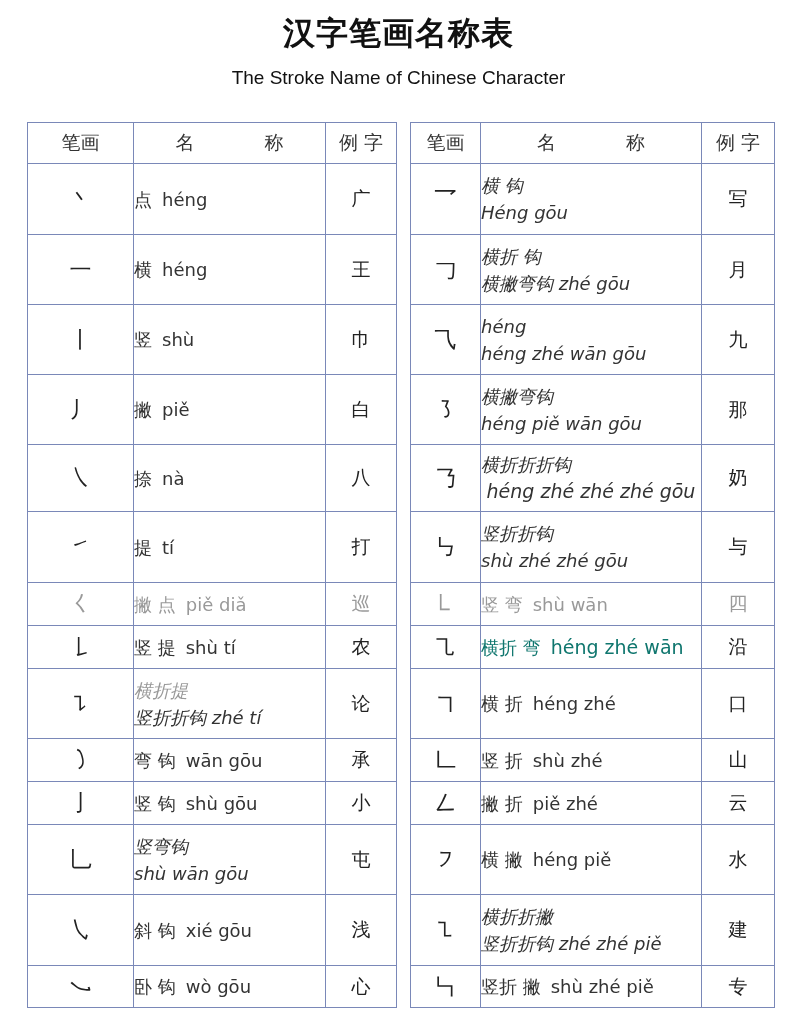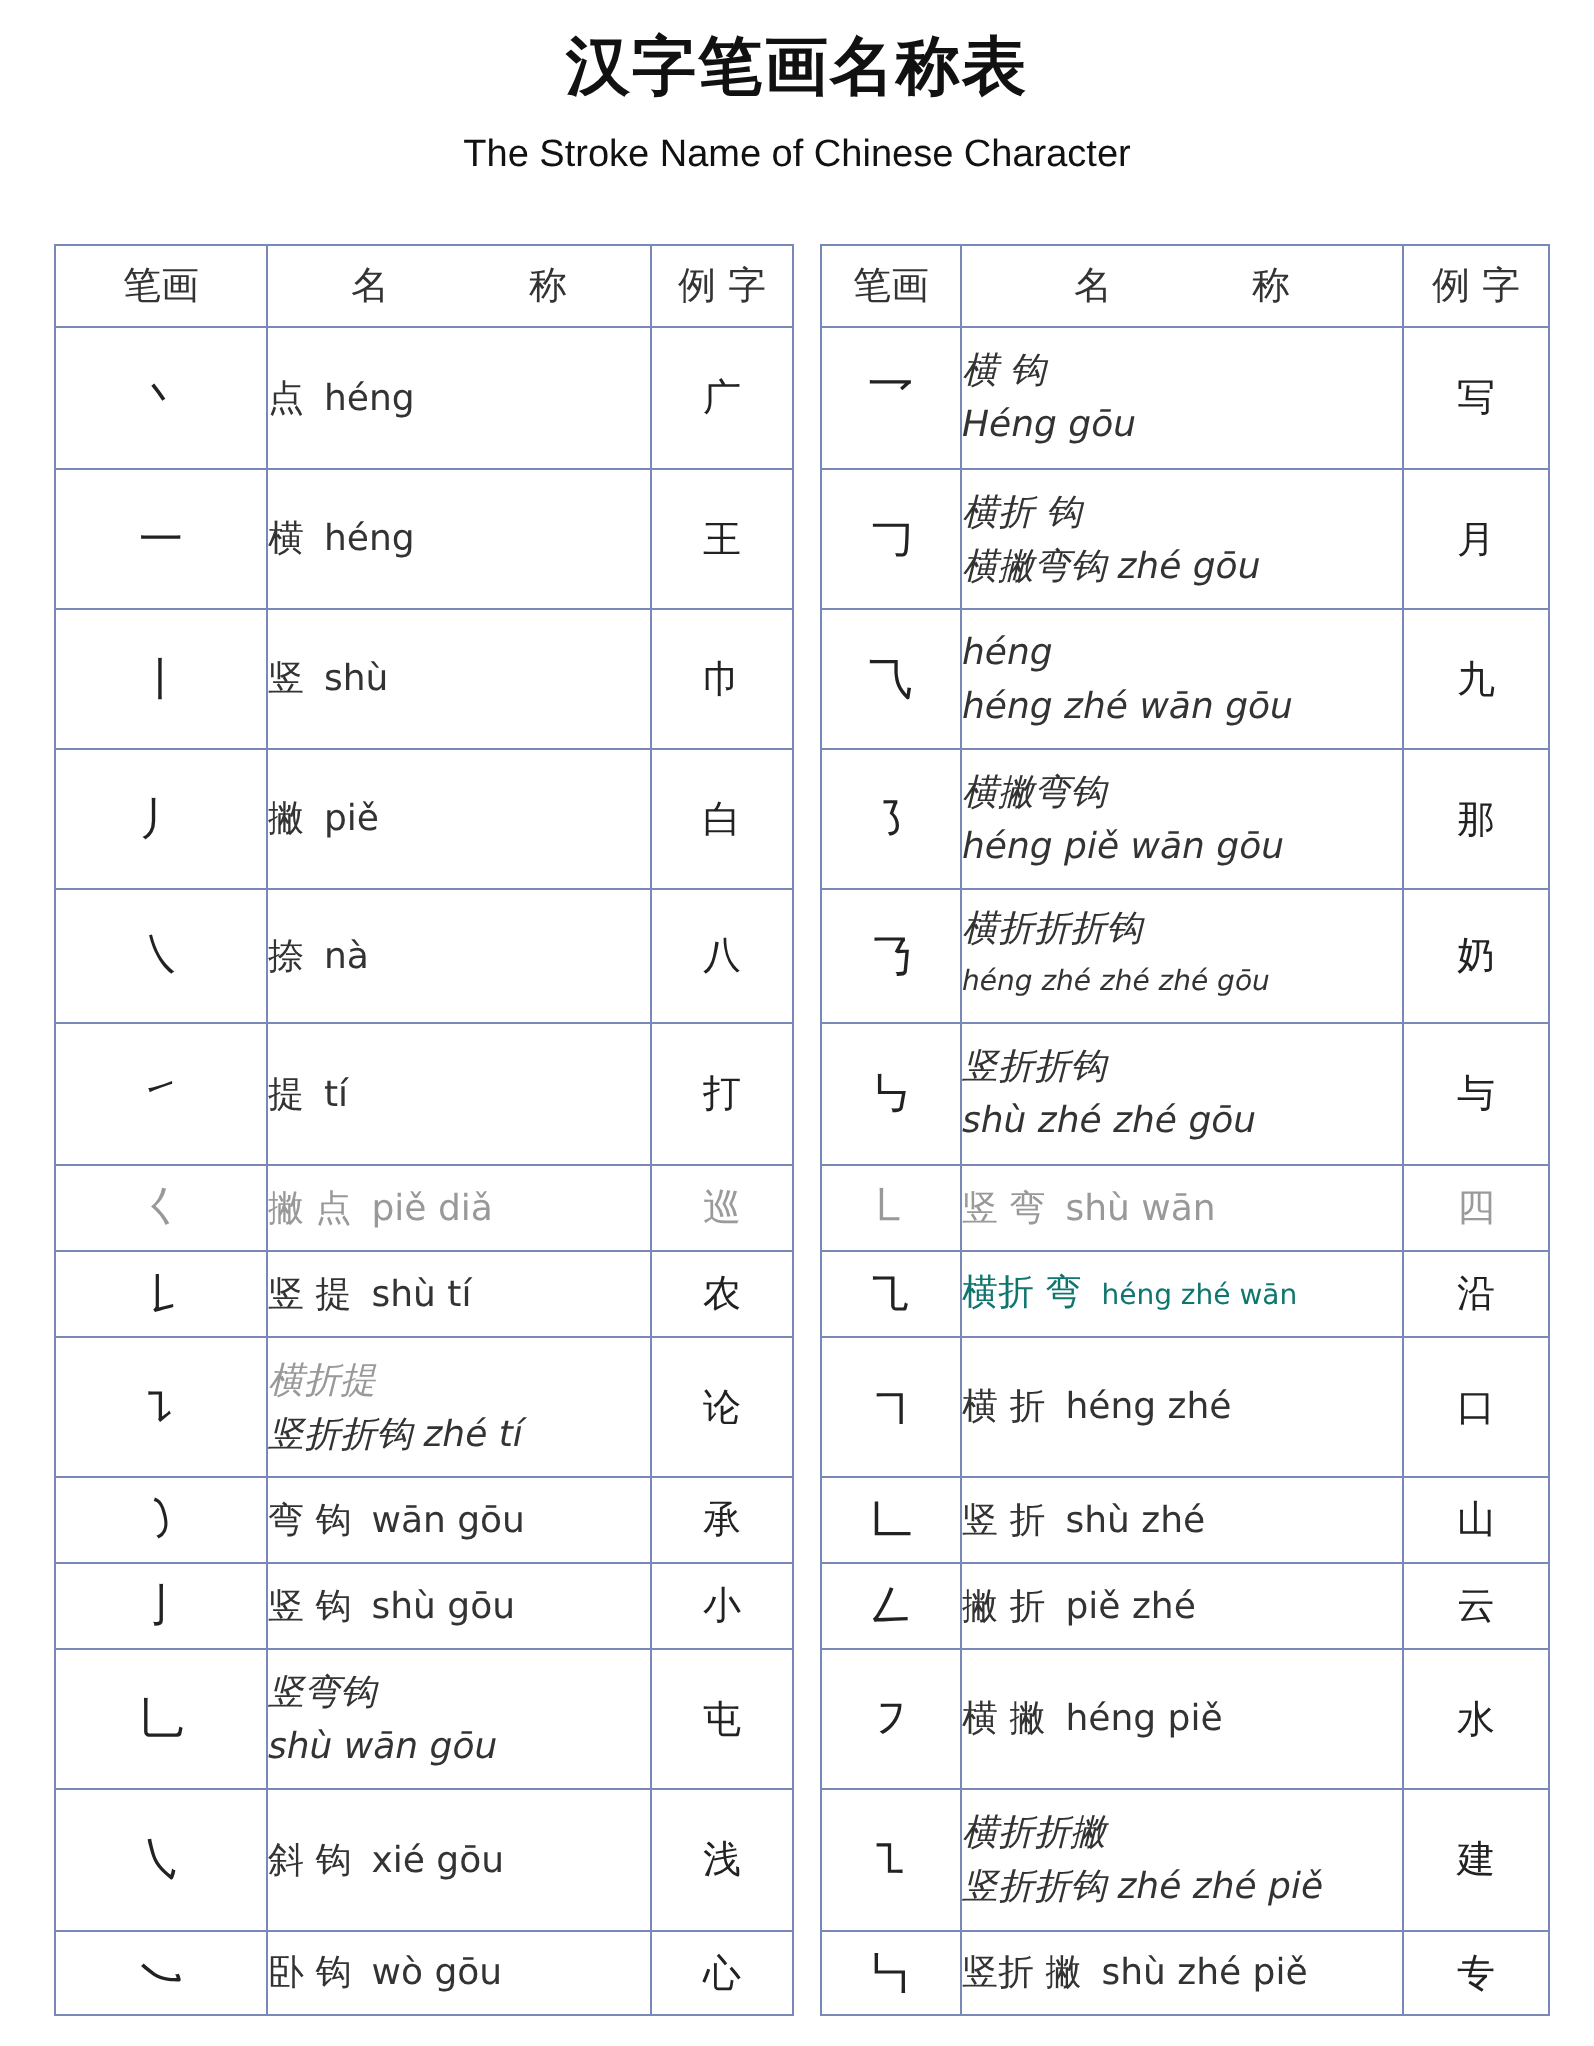--- a/index.html
+++ b/index.html
@@ -32,21 +32,21 @@
     }
     th .sp { display: inline-block; width: 70px; }
     td.stroke { text-align: center; font-size: 22px; color: #222; font-family: "DejaVu Sans", sans-serif; }
     td.name { padding-left: 6px; font-size: 18px; line-height: 27px; color: #333; white-space: nowrap; }
     td.example { text-align: center; font-size: 19px; color: #222; }
     tr.faded td { color: #999; }
     tr.faded td.example { color: #9a9a9a; }
     .name .zh { margin-right: 10px; }
     .name .py { font-family: "DejaVu Sans", sans-serif; }
     .name .line { display: block; font-style: italic; }
-    .sm { font-size: 14px; }
+    .sm { font-size: 19px; text-align: center; }
   </style>
 </head>
 <body>
 
 <div class="title">汉字笔画名称表</div>
 <div class="subtitle">The Stroke Name of Chinese Character</div>
 
 <table class="strokes left">
   <colgroup>
       <col style="width:106px">

